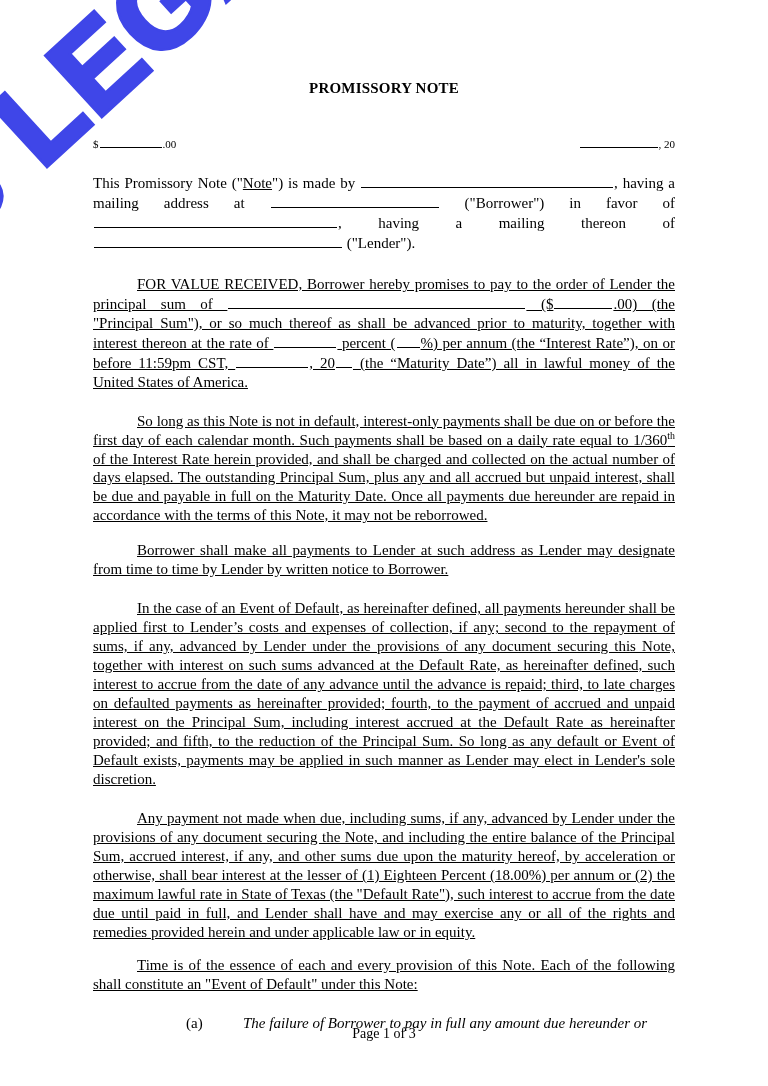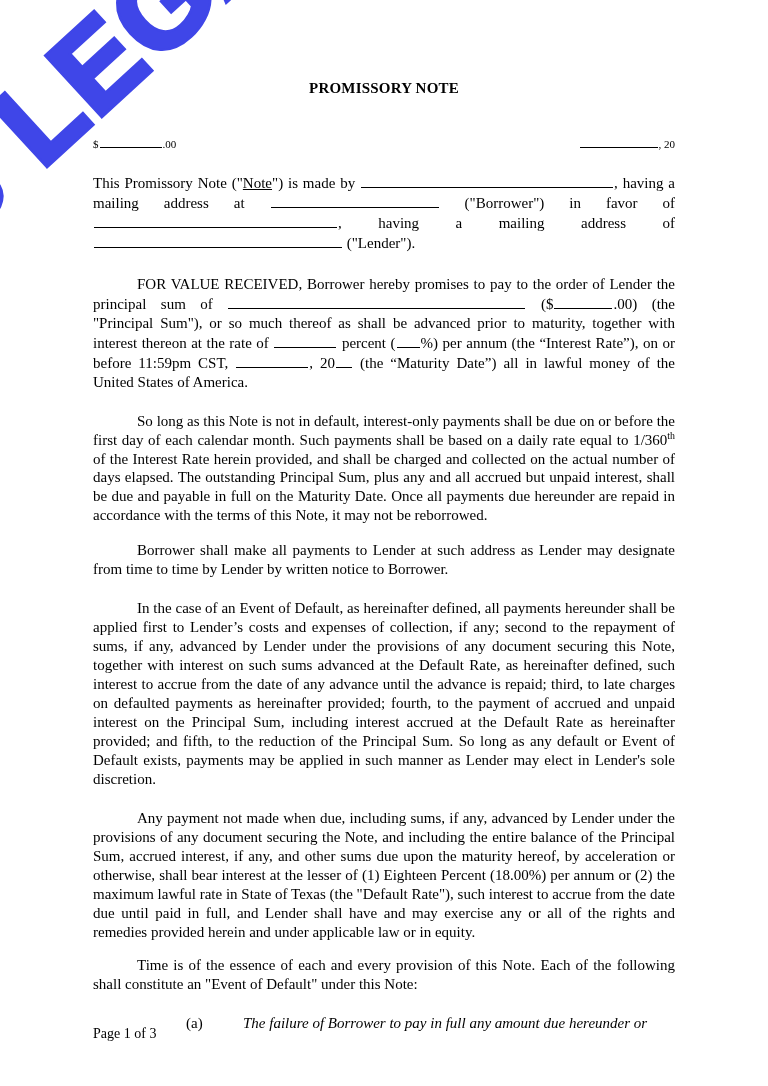--- a/index.html
+++ b/index.html
@@ -70,21 +70,21 @@
   .b-mdate    { width: 72px; }
   .b-yr       { width: 16px; }
 
   p.para {
     font-size: 15px;
     line-height: 1.265;
     text-align: justify;
     text-justify: inter-word;
     margin: 0 0 14px 0;
   }
-  p.para.indent { text-indent: 44px; }
+  p.para.indent { text-indent: 44px; text-decoration: underline; }
   p.intro {
     font-size: 15px;
     line-height: 1.34;
     text-align: justify;
     margin: 16px 0 0 0;
   }
   .sub-item {
     font-size: 15px;
     line-height: 1.265;
     text-align: justify;
@@ -105,21 +105,21 @@
   sup {
     font-size: 0.66em;
     vertical-align: super;
     line-height: 0;
   }
   .footer {
     position: absolute;
     left: 0;
     top: 1018px;
     width: 582px;
-    text-align: left;
+    text-align: center;
     font-size: 14px;
   }
   #watermark {
     position: absolute;
     left: 0;
     top: 0;
     width: 768px;
     height: 1086px;
     pointer-events: none;
     z-index: 5;
@@ -142,21 +142,21 @@
 
   <div id="content">
 
     <div class="doc-title">PROMISSORY NOTE</div>
 
     <div class="amount-row">
       <span class="amount-left"><span>$</span><span class="blank b-amount"></span><span>.00</span></span>
       <span class="amount-right"><span class="blank b-date"></span><span>, 20</span></span>
     </div>
 
-    <p class="intro"><span>This Promissory Note ("</span><u>Note</u><span>") is made by </span><span class="blank b-party"></span><span>, having a mailing address at </span><span class="blank b-addr1"></span><span> ("Borrower") in favor of </span><span class="blank b-party2"></span><span>, having a mailing address of </span><span class="blank b-addr2"></span><span> ("Lender").</span></p>
+    <p class="intro"><span>This Promissory Note ("</span><u>Note</u><span>") is made by </span><span class="blank b-party"></span><span>, having a mailing address at </span><span class="blank b-addr1"></span><span> ("Borrower") in favor of </span><span class="blank b-party2"></span><span>, having a mailing thereon of </span><span class="blank b-addr2"></span><span> ("Lender").</span></p>
 
     <p class="para indent" style="margin-top:22px"><span>FOR VALUE RECEIVED, Borrower hereby promises to pay to the order of Lender the principal sum of </span><span class="blank b-sum"></span><span> ($</span><span class="blank b-sumnum"></span><span>.00) (the "Principal Sum"), or so much thereof as shall be advanced prior to maturity, together with interest thereon at the rate of </span><span class="blank b-pct"></span><span> percent (</span><span class="blank b-pctnum"></span><span>%) per annum (the “Interest Rate”), on or before 11:59pm CST, </span><span class="blank b-mdate"></span><span>, 20</span><span class="blank b-yr"></span><span> (the “Maturity Date”) all in lawful money of the United States of America.</span></p>
 
     <p class="para indent" style="margin-top:20px"><span>So long as this Note is not in default, interest-only payments shall be due on or before the first day of each calendar month. Such payments shall be based on a daily rate equal to 1/360</span><sup>th</sup><span> of the Interest Rate herein provided, and shall be charged and collected on the actual number of days elapsed. The outstanding Principal Sum, plus any and all accrued but unpaid interest, shall be due and payable in full on the Maturity Date. Once all payments due hereunder are repaid in accordance with the terms of this Note, it may not be reborrowed.</span></p>
 
 
     <p class="para indent" style="margin-top:16px">Borrower shall make all payments to Lender at such address as Lender may designate from time to time by Lender by written notice to Borrower.</p>
 
     <p class="para indent" style="margin-top:20px">In the case of an Event of Default, as hereinafter defined, all payments hereunder shall be applied first to Lender’s costs and expenses of collection, if any; second to the repayment of sums, if any, advanced by Lender under the provisions of any document securing this Note, together with interest on such sums advanced at the Default Rate, as hereinafter defined, such interest to accrue from the date of any advance until the advance is repaid; third, to late charges on defaulted payments as hereinafter provided; fourth, to the payment of accrued and unpaid interest on the Principal Sum, including interest accrued at the Default Rate as hereinafter provided; and fifth, to the reduction of the Principal Sum. So long as any default or Event of Default exists, payments may be applied in such manner as Lender may elect in Lender's sole discretion.</p>
 

